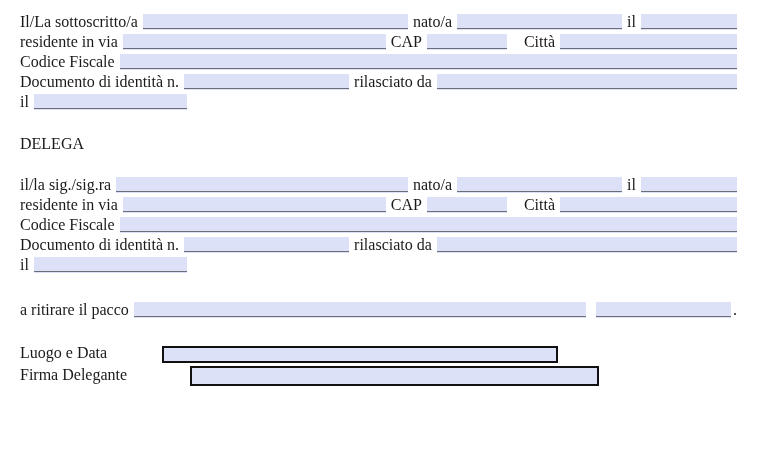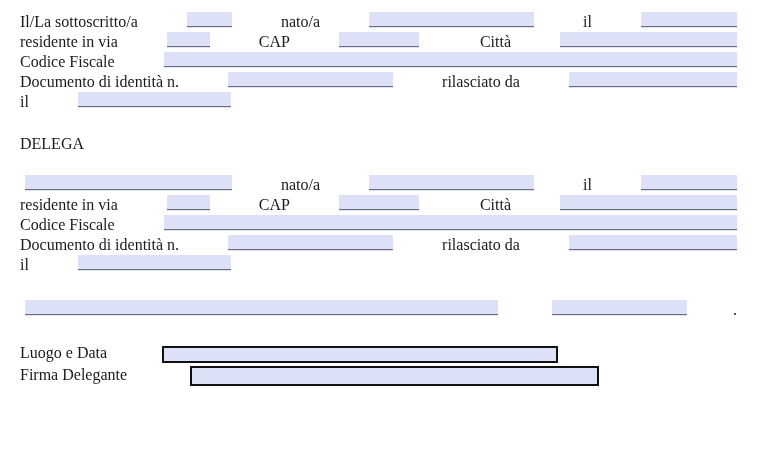--- a/index.html
+++ b/index.html
@@ -16,24 +16,23 @@
     height: 459px;
     background: #ffffff;
     font-family: "Liberation Serif", serif;
     font-size: 16px;
     line-height: 20px;
     color: var(--text);
     padding: 12px 31px 0 20px;
   }
   .row {
     display: flex;
-    align-items: flex-start;
+    align-items: center;
     height: 20px;
     white-space: nowrap;
-    gap: 44px;
   }
   .lbl { flex: 0 0 auto; }
   .field {
     position: relative;
     height: 16px;
     background: var(--field-fill);
     margin: 0 5px;
     flex: 0 0 auto;
   }
   .field::after {
@@ -108,20 +107,21 @@
       <span class="field w-ildate"></span>
     </div>
   </div>
 
   <div class="row heading-row">
     <span class="lbl">DELEGA</span>
   </div>
 
   <div class="block2">
     <div class="row">
+      <span class="lbl">il/la sig./sig.ra</span>
       <span class="field grow"></span>
       <span class="lbl">nato/a</span>
       <span class="field w-nato"></span>
       <span class="lbl">il</span>
       <span class="field w-il last"></span>
     </div>
     <div class="row">
       <span class="lbl">residente in via</span>
       <span class="field grow"></span>
       <span class="lbl">CAP</span>
@@ -139,20 +139,21 @@
       <span class="lbl">rilasciato da</span>
       <span class="field grow last"></span>
     </div>
     <div class="row">
       <span class="lbl">il</span>
       <span class="field w-ildate"></span>
     </div>
   </div>
 
   <div class="row pickup-row">
+    <span class="lbl">a ritirare il pacco</span>
     <span class="field grow"></span>
     <span class="field w-post"></span>
     <span class="period">.</span>
   </div>
 
   <div class="sig-area">
     <div class="sig-row sig-row-1">
       <span class="sig-lbl">Luogo e Data</span>
       <span class="sig-box box-luogo"></span>
     </div>

